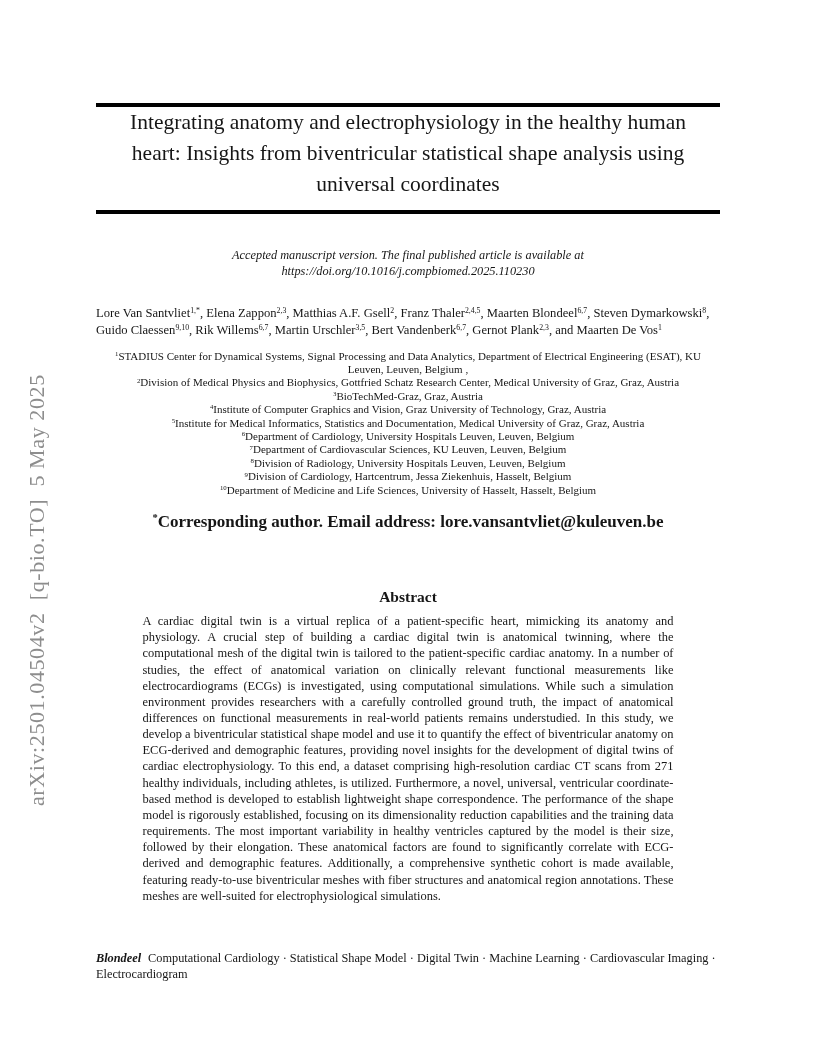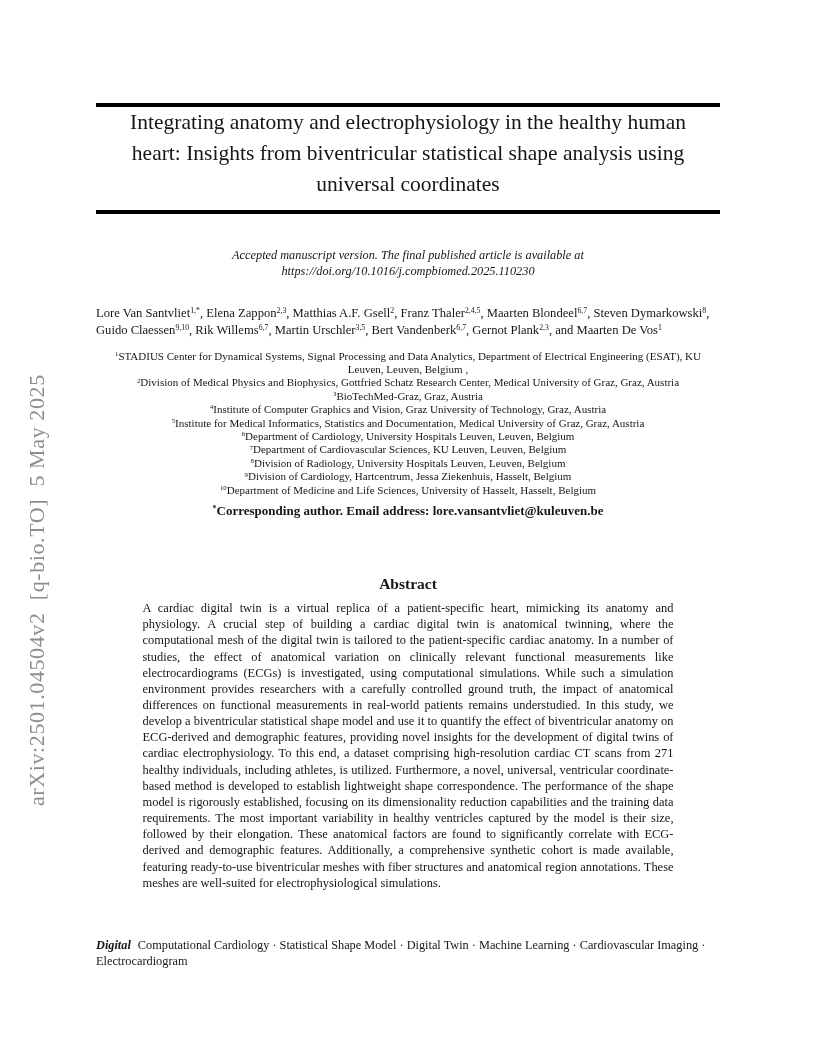--- a/index.html
+++ b/index.html
@@ -68,22 +68,22 @@
     top: -0.55em;
     line-height: 0;
   }
   .affiliations {
     margin-top: 11px;
     font-size: 11px;
     line-height: 13.4px;
     text-align: center;
   }
   .correspondence {
-    margin-top: 6px;
-    font-size: 13px;
+    margin-top: 15px;
+    font-size: 17px;
     font-weight: bold;
     text-align: center;
   }
   .abstract-heading {
     margin-top: 56px;
     font-size: 15.5px;
     font-weight: bold;
     text-align: center;
   }
   .abstract-body {
@@ -144,17 +144,17 @@
         <div class="affil"><sup>10</sup>Department of Medicine and Life Sciences, University of Hasselt, Hasselt, Belgium</div>
       </div>
 
     <div class="correspondence"><sup>*</sup>Corresponding author. Email address: lore.vansantvliet@kuleuven.be</div>
 
     <h2 class="abstract-heading">Abstract</h2>
 
     <p class="abstract-body">A cardiac digital twin is a virtual replica of a patient-specific heart, mimicking its anatomy and physiology.  A crucial step of building a cardiac digital twin is anatomical twinning, where the computational mesh of the digital twin is tailored to the patient-specific cardiac anatomy. In a number of studies, the effect of anatomical variation on clinically relevant functional measurements like electrocardiograms (ECGs) is investigated, using computational simulations. While such a simulation environment provides researchers with a carefully controlled ground truth, the impact of anatomical differences on functional measurements in real-world patients remains understudied. In this study, we develop a biventricular statistical shape model and use it to quantify the effect of biventricular anatomy on ECG-derived and demographic features, providing novel insights for the development of digital twins of cardiac electrophysiology. To this end, a dataset comprising high-resolution cardiac CT scans from 271 healthy individuals, including athletes, is utilized.  Furthermore, a novel, universal, ventricular coordinate-based method is developed to establish lightweight shape correspondence. The performance of the shape model is rigorously established, focusing on its dimensionality reduction capabilities and the training data requirements. The most important variability in healthy ventricles captured by the model is their size, followed by their elongation. These anatomical factors are found to significantly correlate with ECG-derived and demographic features. Additionally, a comprehensive synthetic cohort is made available, featuring ready-to-use biventricular meshes with fiber structures and anatomical region annotations. These meshes are well-suited for electrophysiological simulations.</p>
 
     <p class="keywords">
-      <span class="kw-label">Digital</span><span class="kw-items">Computational Cardiology · Statistical Shape Model · Digital Twin · Machine Learning · Cardiovascular Imaging · Electrocardiogram</span>
+      <span class="kw-label">Blondeel</span><span class="kw-items">Computational Cardiology · Statistical Shape Model · Digital Twin · Machine Learning · Cardiovascular Imaging · Electrocardiogram</span>
     </p>
 
   </div>
 </div>
 
 </body></html>

